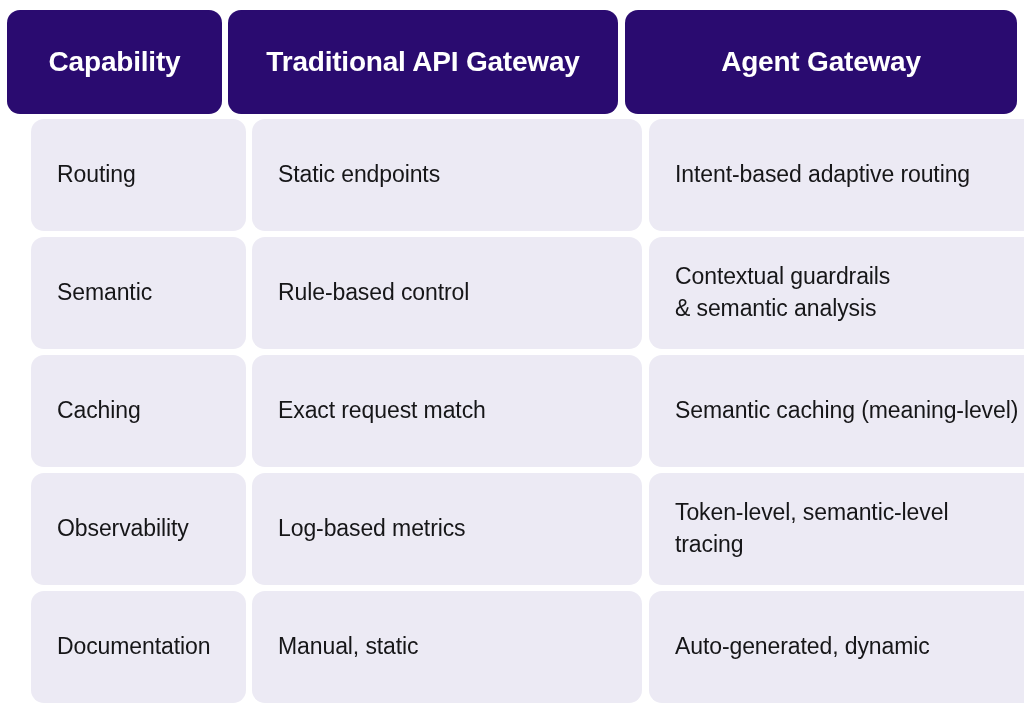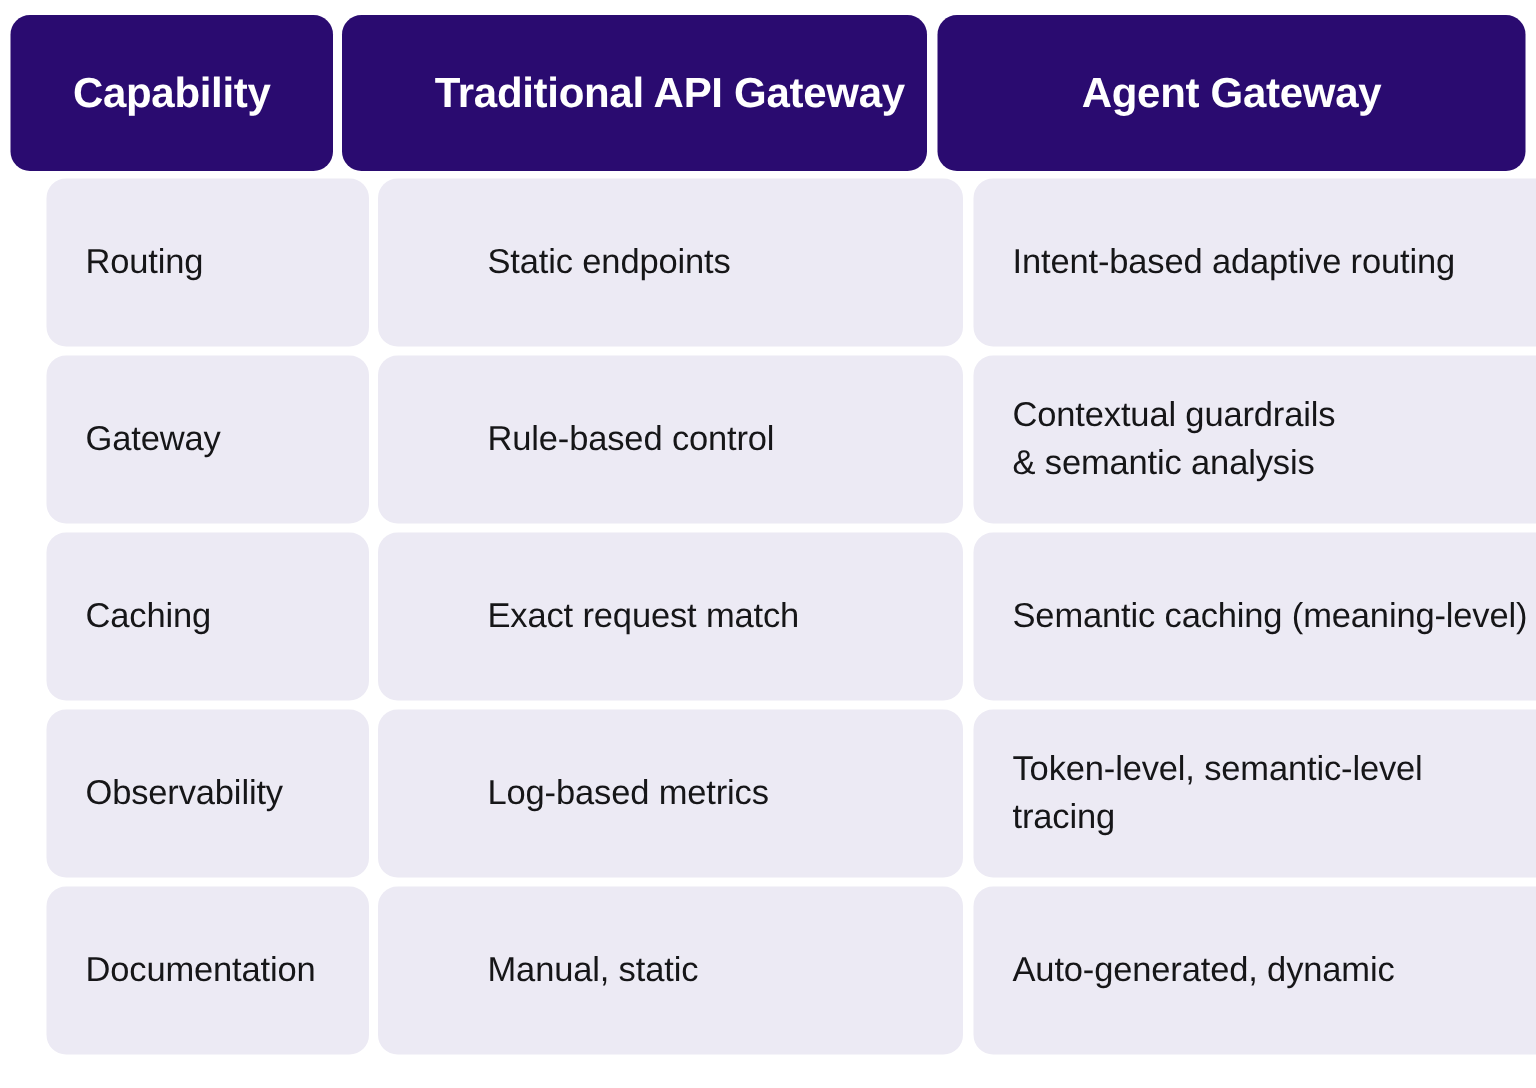--- a/index.html
+++ b/index.html
@@ -49,21 +49,21 @@
   .cell {
     box-sizing: border-box;
     border-radius: 13px;
     display: flex;
     align-items: center;
     overflow: hidden;
   }
 
   
   .col-1 { flex: 0 0 215px; }
-  .col-2 { flex: 0 0 390px; margin-left: 6px; padding-left: 47px; }
+  .col-2 { flex: 0 0 390px; margin-left: 6px; }
   .col-3 { flex: 1 1 auto;  margin-left: 7px; }
 
   
   .header-cell {
     background: #2A0B70;
     color: #ffffff;
     justify-content: center;
     text-align: center;
   }
   .header-cell .cell-text {
@@ -114,21 +114,21 @@
     <div class="cell body-cell col-2">
       <span class="cell-text">Static endpoints</span>
     </div>
     <div class="cell body-cell col-3">
       <span class="cell-text">Intent-based adaptive routing</span>
     </div>
   </div>
 
   <div class="row data-row">
     <div class="cell body-cell col-1">
-      <span class="cell-text">Gateway</span>
+      <span class="cell-text">Semantic</span>
     </div>
     <div class="cell body-cell col-2">
       <span class="cell-text">Rule-based control</span>
     </div>
     <div class="cell body-cell col-3">
       <span class="cell-text">Contextual guardrails
 &amp; semantic analysis</span>
     </div>
   </div>
 

